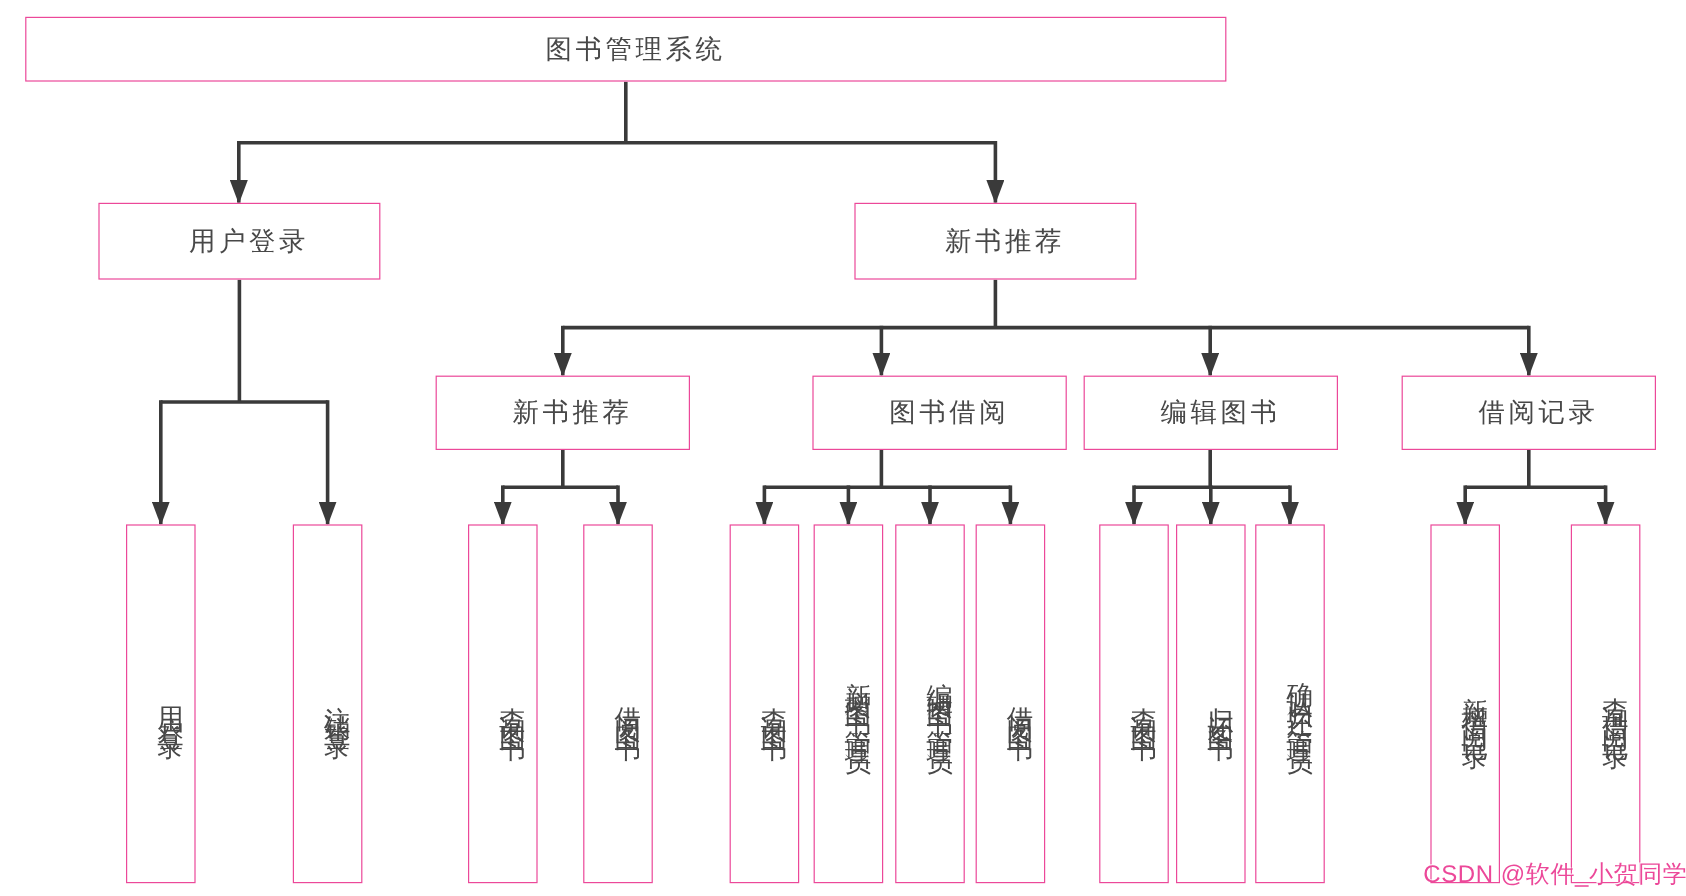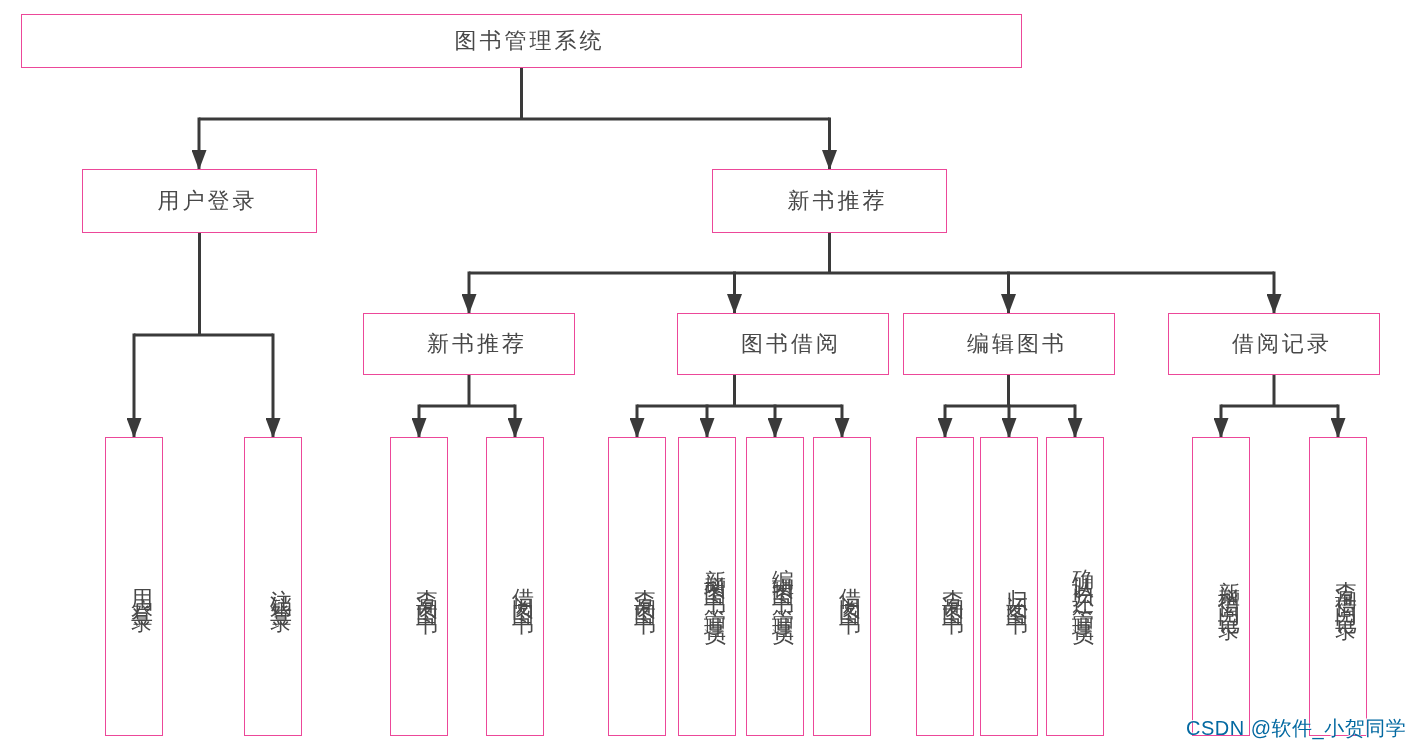--- a/index.html
+++ b/index.html
@@ -18,21 +18,21 @@
   }
   .l2{top:169px;width:235px;height:64px;}
   .l3{top:313px;width:212px;height:62px;}
   .leaf{
     top:437px;width:58px;height:299px;
     writing-mode:vertical-rl;text-orientation:mixed;
     letter-spacing:8px;font-size:22px;white-space:normal;
   }
   .watermark{
     position:absolute;left:1186px;top:715px;z-index:3;
-    color:#0369a1;font-size:20px;letter-spacing:0.5px;white-space:nowrap;
+    color:#ec4899;font-size:20px;letter-spacing:0.5px;white-space:nowrap;
     text-shadow:-1px -1px 0 rgba(255,255,255,0.85);
   }
 </style>
 </head>
 <body>
 
 <div class="canvas">
 
   <svg class="connectors" viewBox="0 0 1405 747" xmlns="http://www.w3.org/2000/svg">
     <defs>

